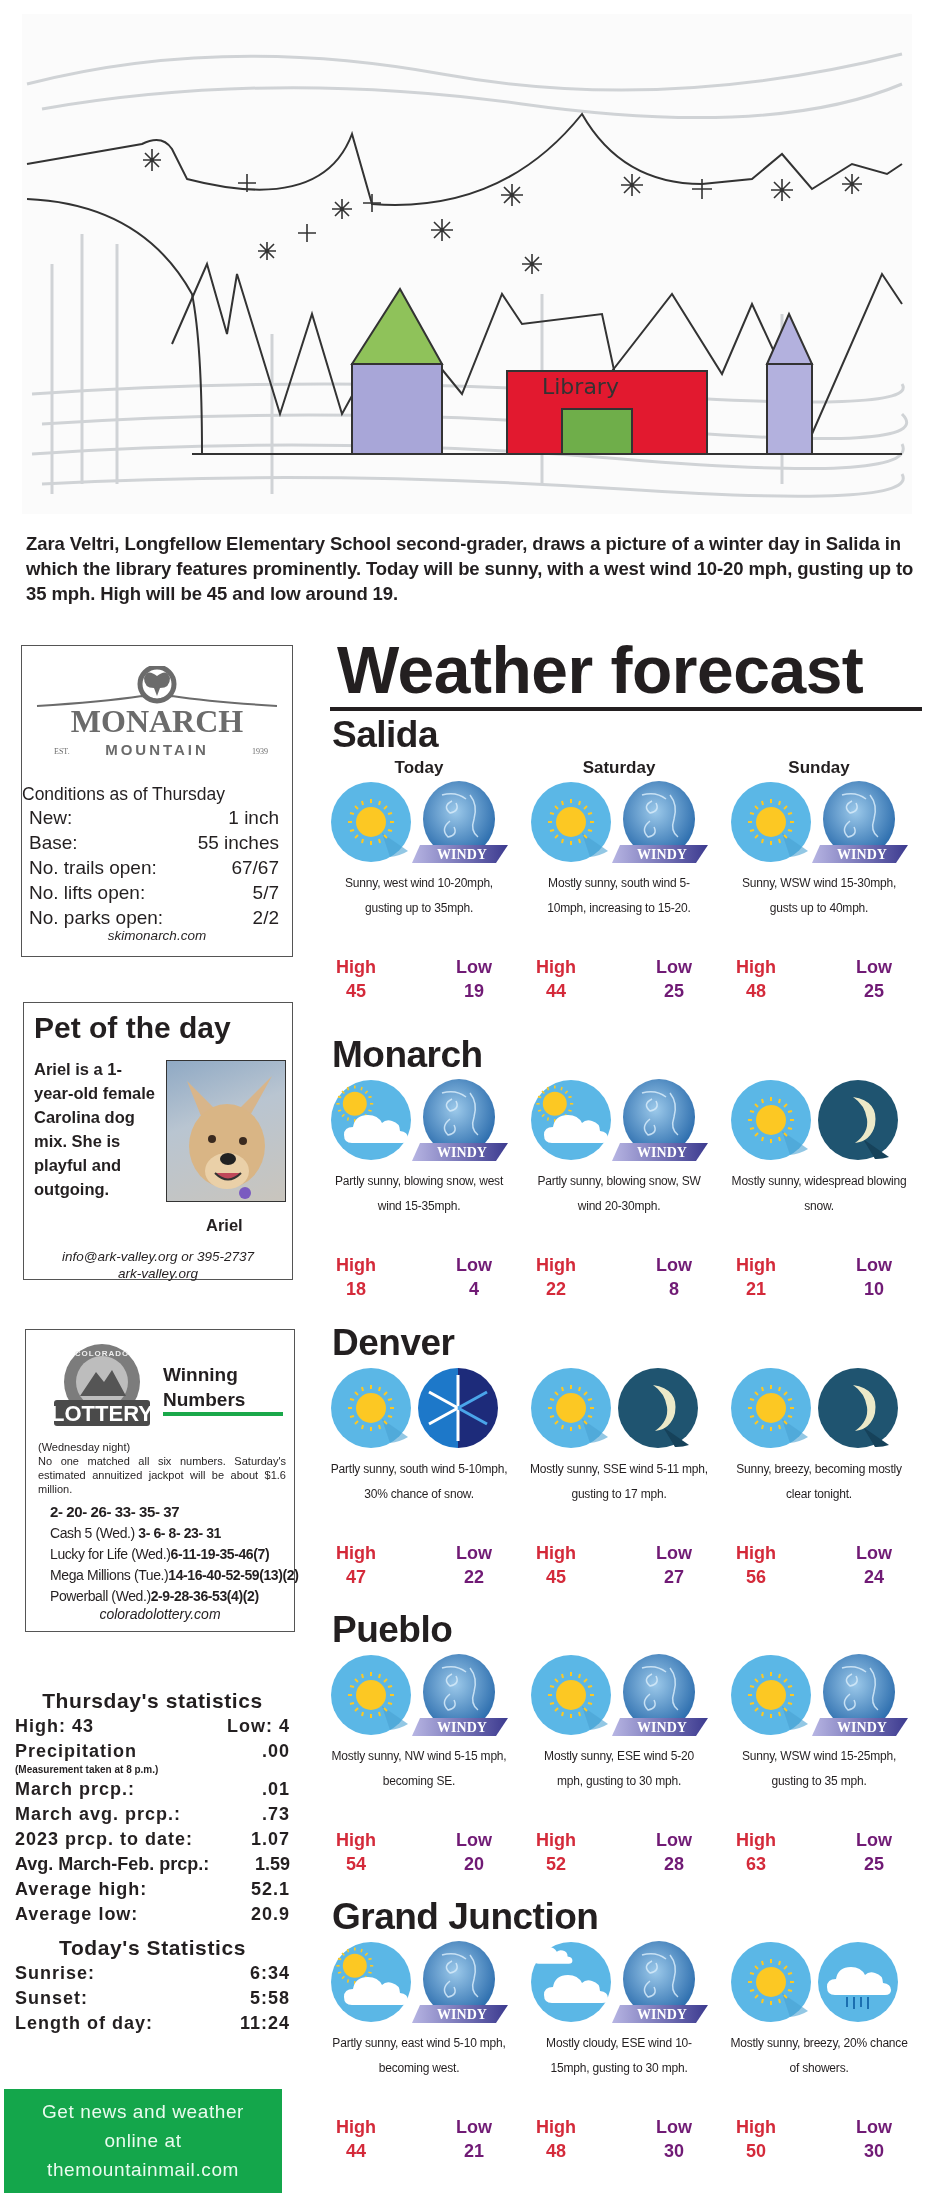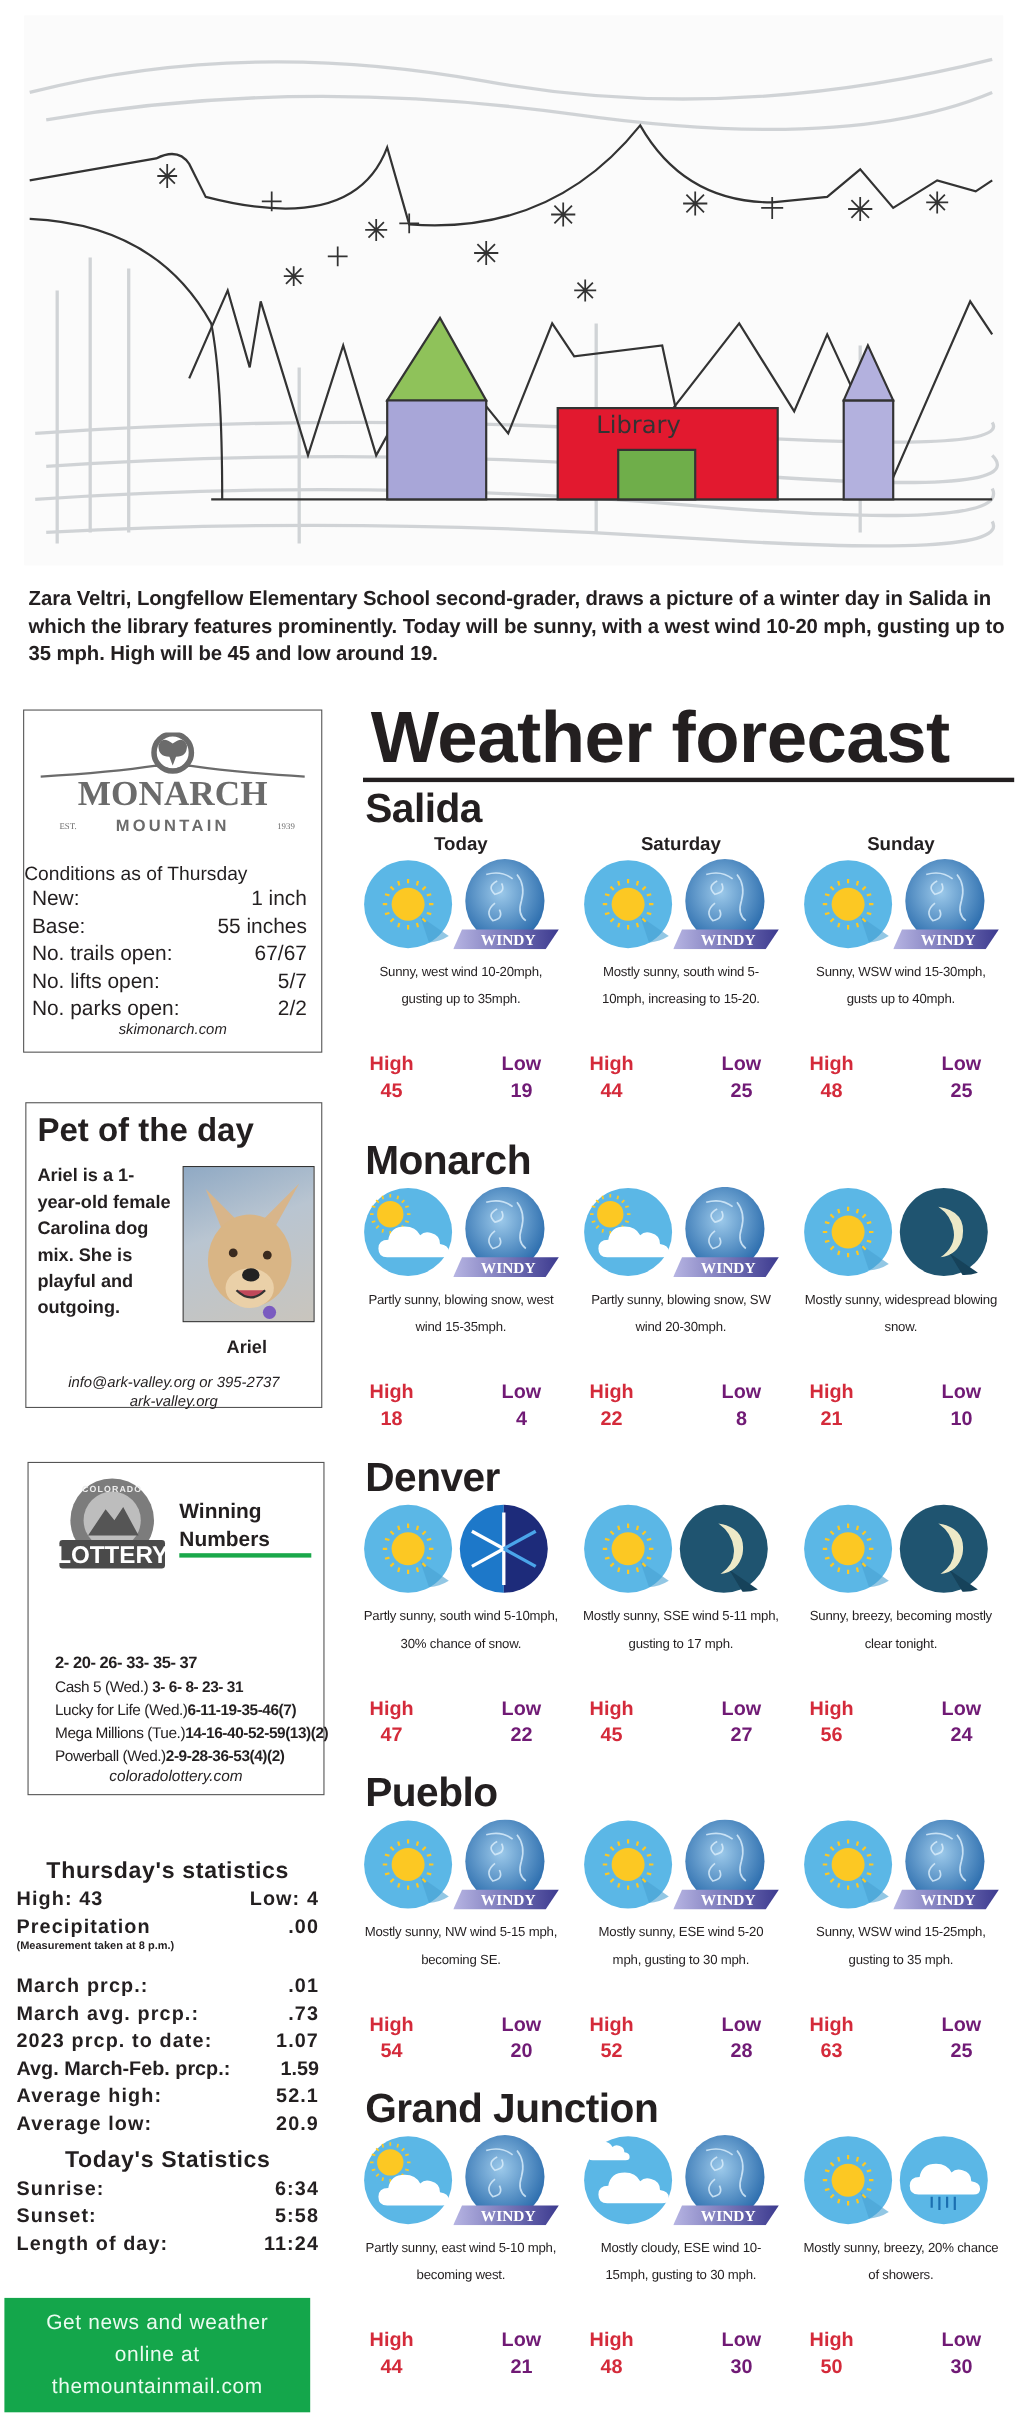--- a/index.html
+++ b/index.html
@@ -31,21 +31,21 @@
   .lotto-title { position: absolute; left: 137px; top: 32px; font-size: 19px; font-weight: bold; line-height: 25px; }
   .lotto-line { position: absolute; left: 137px; top: 82px; width: 120px; height: 4px; background: #1aa84a; }
   .lotto-small { position: absolute; left: 12px; top: 110px; width: 248px; font-size: 11px; line-height: 14px; text-align: justify; }
   .lotto-row { position: absolute; left: 24px; font-size: 14px; line-height: 20px; white-space: nowrap; letter-spacing: -0.4px; text-align: center; }
   .lotto-row b { font-weight: bold; }
   .lotto-url { position: absolute; top: 276px; width: 100%; text-align: center; font-size: 14px; font-style: italic; }
 
   .stats { position: absolute; left: 15px; top: 1664px; width: 275px; font-weight: bold; }
   .stats h3 { text-align: center; font-size: 21px; letter-spacing: 0.6px; line-height: 26px; margin-top: 24px; }
   .srow { display: flex; justify-content: space-between; font-size: 18px; letter-spacing: 1px; line-height: 25px; }
-  .stats .note { font-size: 10px; font-weight: bold; letter-spacing: 0; line-height: 11px; margin-bottom: 18px; }
+  .stats .note { font-size: 10px; font-weight: bold; letter-spacing: 0; line-height: 11px; margin-bottom: 2px; }
 
   .promo { position: absolute; left: 4px; top: 2089px; width: 278px; height: 104px; background: #14a64b; color: #eafbef; text-align: center; font-size: 19px; letter-spacing: 0.6px; line-height: 29px; padding-top: 8px; }
 
   
   .wf-title { position: absolute; left: 337px; top: 635px; font-size: 66px; font-weight: bold; letter-spacing: -0.5px; line-height: 70px; }
   .wf-rule { position: absolute; left: 330px; top: 707px; width: 592px; height: 4px; background: #231f20; }
   .city { position: absolute; left: 330px; width: 600px; }
   .city-name { font-size: 37px; font-weight: bold; line-height: 40px; letter-spacing: -0.5px; margin-left: 2px; }
   .days { display: flex; }
   .day { width: 203px; position: relative; }
@@ -174,20 +174,24 @@
     <polygon points="34,54 50,30 58,40 66,28 80,54" fill="#555"></polygon>
     <text x="56" y="14" text-anchor="middle" font-family="Liberation Sans, sans-serif" font-size="8" fill="#eee" font-weight="bold" letter-spacing="1">COLORADO</text>
     <rect x="8" y="58" width="96" height="26" rx="3" fill="#4a4a4a"></rect>
     <text x="56" y="79" text-anchor="middle" font-family="Liberation Sans, sans-serif" font-size="22" fill="#fff" font-weight="bold">LOTTERY</text>
   </svg>
   <div class="lotto-title">
     <div>Winning</div>
       <div>Numbers</div>
   </div>
   <div class="lotto-line"></div>
+  <div class="lotto-small">
+    <div>(Wednesday night)</div>
+    <div>No one matched all six numbers. Saturday's estimated annuitized jackpot will be about $1.6 million.</div>
+  </div>
   <div class="lotto-row" style="top:172px;font-weight:bold;font-size:15px;">2- 20- 26- 33- 35- 37</div>
   <div class="lotto-row" style="top:193px"><span>Cash 5 (Wed.) </span><b>3- 6- 8- 23- 31</b></div>
   <div class="lotto-row" style="top:214px"><span>Lucky for Life (Wed.)</span><b>6-11-19-35-46(7)</b></div>
   <div class="lotto-row" style="top:235px"><span>Mega Millions (Tue.)</span><b>14-16-40-52-59(13)(2)</b></div>
   <div class="lotto-row" style="top:256px"><span>Powerball (Wed.)</span><b>2-9-28-36-53(4)(2)</b></div>
   <div class="lotto-url">coloradolottery.com</div>
 </div>
 
 <div class="stats">
   <h3>Thursday's statistics</h3>

